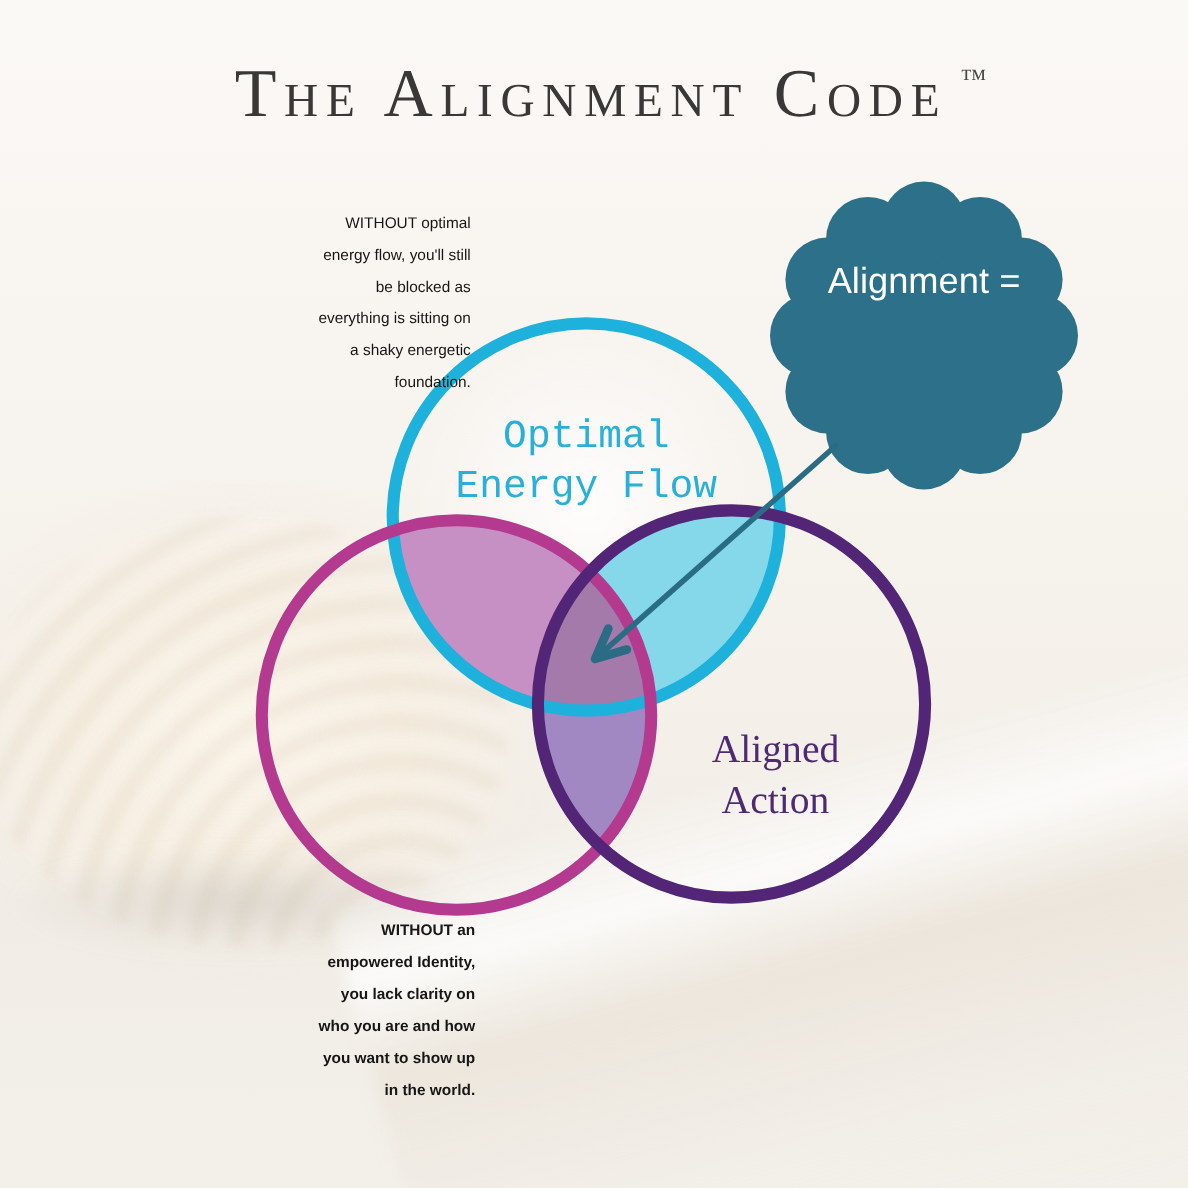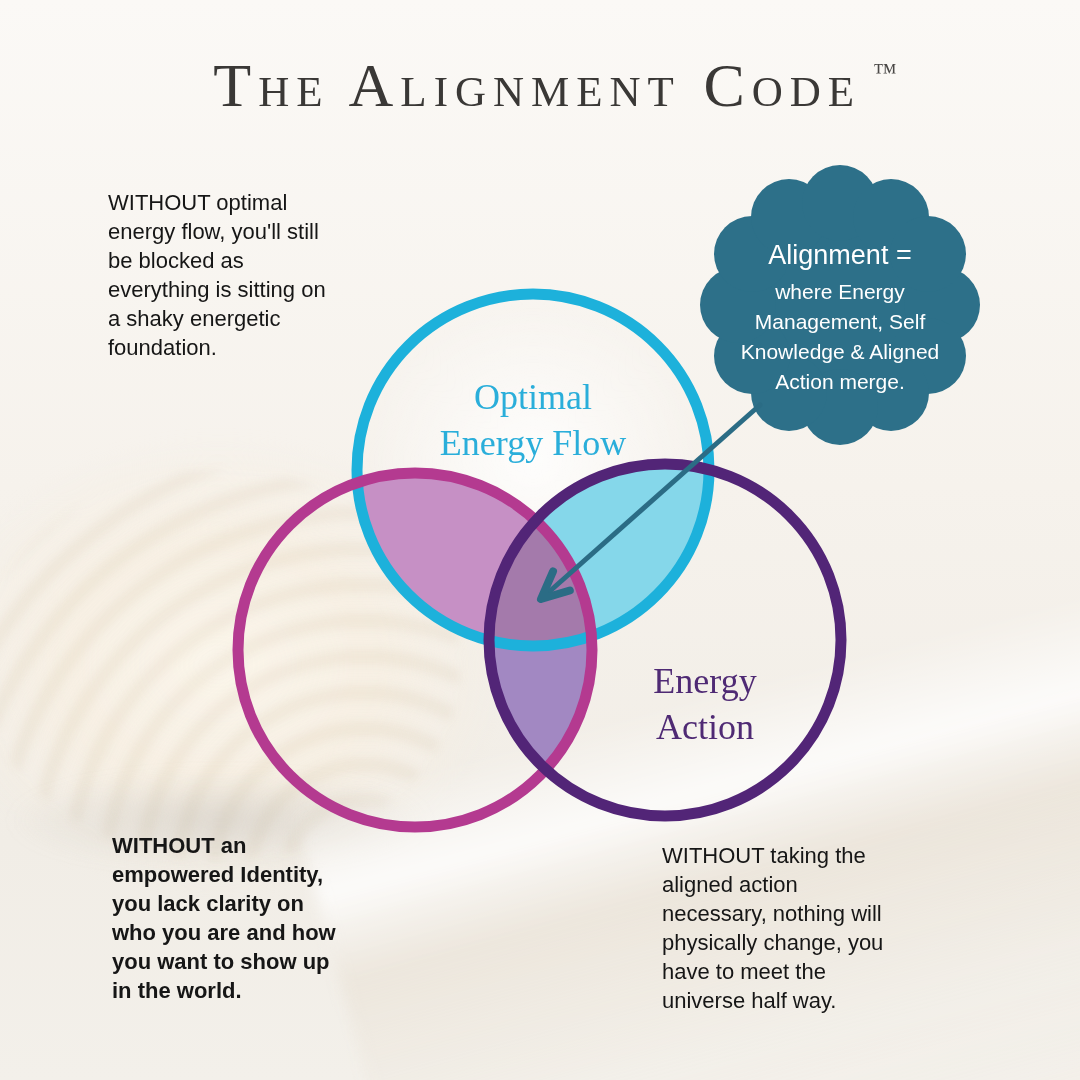--- a/index.html
+++ b/index.html
@@ -38,37 +38,37 @@
   .title{
     position:absolute;top:54px;left:16px;width:100%;text-align:center;
     font-family:"Liberation Serif",serif;font-variant:small-caps;font-weight:400;
     font-size:62px;line-height:1;letter-spacing:7px;color:#3a3836;
   }
   .tm{font-size:24px;letter-spacing:2px;position:relative;top:-26px;margin-left:12px;font-variant:normal;color:#4a4846;}
   
   .venn-svg{position:absolute;left:0;top:0;}
   
   .note{
-    position:absolute;width:320px;text-align:left;white-space:pre-line;
-    font-size:22px;line-height:29px;color:#161616;
+    position:absolute;width:320px;text-align:right;white-space:pre-line;
+    font-size:14px;line-height:29px;color:#161616;
   }
   .note-energy{left:108px;top:188px;}
   .note-identity{left:112px;top:831px;font-weight:bold;}
   .note-action{left:662px;top:841px;}
   .circle-label{
     position:absolute;width:320px;text-align:center;white-space:pre-line;
     font-family:"Liberation Serif",serif;font-size:36px;line-height:46px;font-weight:400;
   }
-  .label-energy{left:373px;top:374px;color:#2aaeda;}
+  .label-energy{left:373px;top:374px;color:#2aaeda;font-family:Liberation Mono, monospace;}
   .label-identity{left:208px;top:642px;color:#a93a8e;}
   .label-action{left:545px;top:658px;color:#4f2a74;}
   .badge-text{
     position:absolute;left:720px;top:238px;width:240px;text-align:center;color:#ffffff;
   }
-  .badge-heading{font-size:27px;line-height:34px;margin-bottom:5px;}
+  .badge-heading{font-size:33px;line-height:34px;margin-bottom:5px;}
   .badge-body{font-size:21px;line-height:30px;white-space:pre-line;}
 </style>
 </head>
 <body>
 
 <div class="canvas">
 
   <div class="bg-shell-glow"></div>
   <div class="bg-shell-ridges"></div>
   <div class="bg-shell-shadow"></div>
@@ -138,33 +138,23 @@
 be blocked as
 everything is sitting on
 a shaky energetic
 foundation.</div>
   <div class="note note-identity">WITHOUT an
 empowered Identity,
 you lack clarity on
 who you are and how
 you want to show up
 in the world.</div>
-  <div class="note note-action">WITHOUT taking the
-aligned action
-necessary, nothing will
-physically change, you
-have to meet the
-universe half way.</div>
 
   <div class="circle-label label-energy">Optimal
 Energy Flow</div>
-  <div class="circle-label label-action">Energy
+  <div class="circle-label label-action">Aligned
 Action</div>
 
   <div class="badge-text">
     <div class="badge-heading">Alignment =</div>
-    <div class="badge-body">where Energy
-Management, Self
-Knowledge &amp; Aligned
-Action merge.</div>
   </div>
 
 </div>
 
 </body></html>

